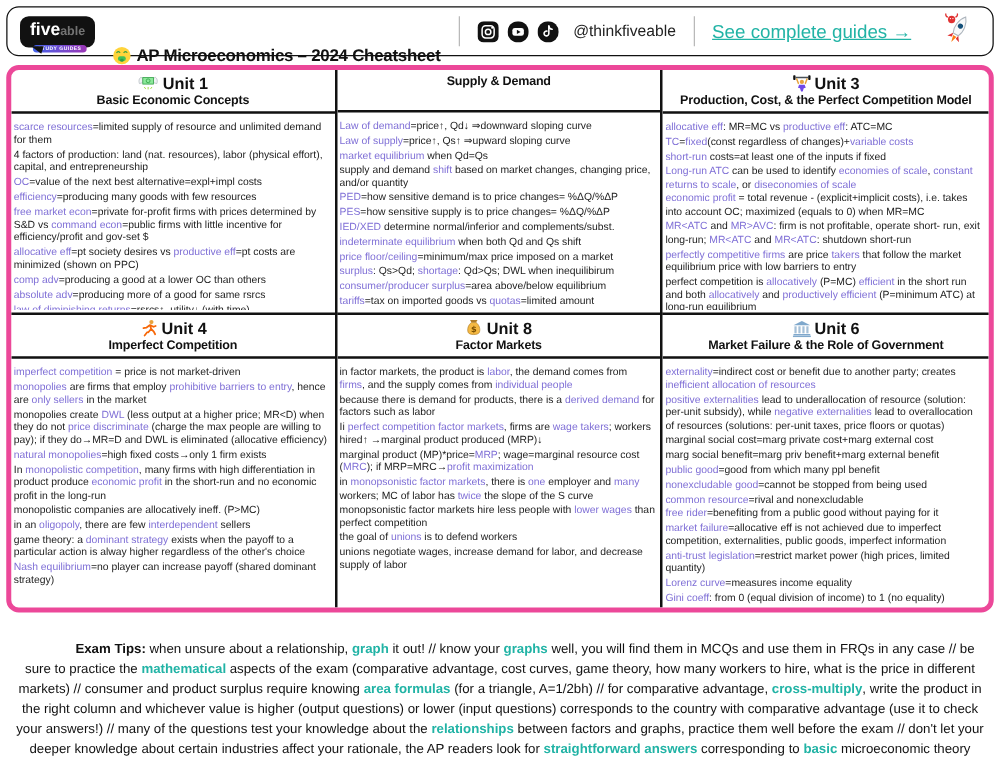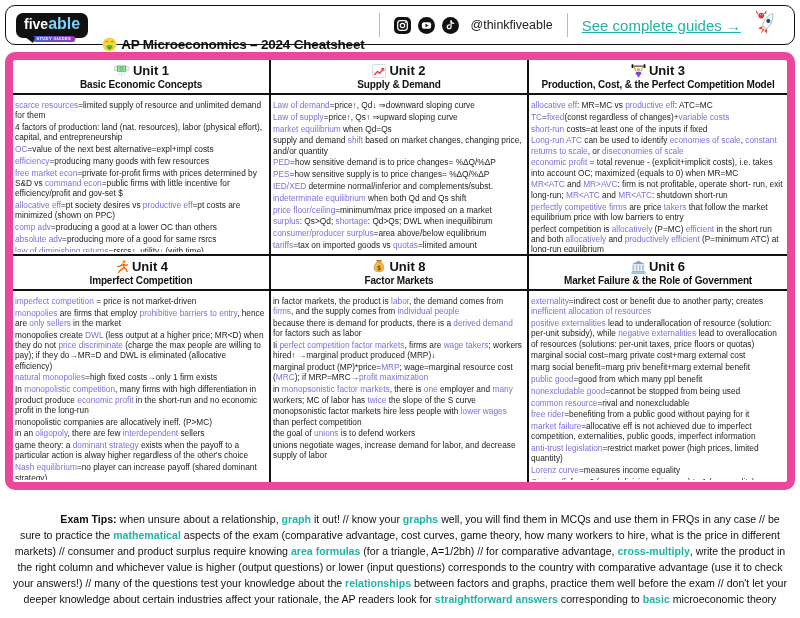--- a/index.html
+++ b/index.html
@@ -7,38 +7,38 @@
   html,body { width:800px; height:618px; }
   body { font-family:"Liberation Sans", sans-serif; background:#fff; color:#151515; position:relative; overflow:hidden; }
 
   
   .header { position:absolute; left:5px; top:5px; width:790px; height:40px;
     border:1.5px solid #111; border-radius:10px; display:flex; align-items:center; padding:0 10px; background:#fff; }
   .logo { position:relative; background:#111; border-radius:7px; padding:3px 8px 6px 8px; line-height:1; }
   .logo::after { content:""; position:absolute; left:9px; bottom:-5px; width:0; height:0;
     border-left:8px solid transparent; border-right:2px solid transparent; border-top:6px solid #111; }
   .logo .five { color:#fff; font-weight:bold; font-size:14px; }
-  .logo .able { color:#7dd3fc; font-weight:bold; font-size:16px; }
+  .logo .able { color:#737373; font-weight:bold; font-size:10px; }
   .logo-badge { position:absolute; left:50%; transform:translateX(-46%); bottom:-4px;
     background:linear-gradient(90deg,#4263eb,#9c36b5); color:#fff; font-size:4px; font-weight:bold;
     letter-spacing:.4px; padding:1px 4px; border-radius:4px; white-space:nowrap; }
   .title-wrap { display:flex; align-items:center; gap:4px; margin-left:14px;margin-top:38px; }
   .page-title { font-weight:bold; font-size:13.5px; color:#111; letter-spacing:-0.2px; }
   .vdiv { width:1px; height:24px; background:#b9b9b9; margin:0 14px; }
   .socials { display:flex; align-items:center; gap:7px; }
   .social-btn { display:inline-flex; width:17px; height:17px; }
   .handle { font-size:12.5px; color:#222; margin-left:12px; }
   .guides-link { font-size:15px; font-weight:normal; color:var(--teal); text-decoration:underline; cursor:pointer; white-space:nowrap; }
   .mascot { margin-left:auto; display:inline-flex; }
   .u-icon, .t-icon { display:inline-flex; align-items:center; }
 
   
   .units { position:absolute; left:5px; top:52px; width:790px; height:438px;
     display:grid; grid-template-columns:1fr 1fr 1fr; grid-template-rows:196px 1fr;
-    border:8px solid #ec4899; border-radius:10px; overflow:hidden; background:#fff; }
+    border:4px solid #ec4899; border-radius:10px; overflow:hidden; background:#fff; }
   .cell { overflow:hidden; display:flex; flex-direction:column; }
   .cell.bR { border-right:2px solid #111; }
   .cell.bB { border-bottom:2px solid #111; }
   .unit-head { text-align:center; padding:3px 2px 3px; border-bottom:2.5px solid #111; min-height:34px; }
   .unit-title-row { display:flex; align-items:center; justify-content:center; gap:3px; }
   .u-title { font-size:13px; font-weight:bold; color:#111; }
   .u-sub { font-size:10px; font-weight:bold; color:#111; letter-spacing:-0.15px; margin-top:1px; }
   ul.u-body { list-style:disc; margin:5px 4px 2px 0; padding-left:2px; flex:1; overflow:hidden; }
   ul.u-body li { font-size:8.3px; line-height:1.24; margin-bottom:1.5px; color:#1c1c1c; }
   .c-p { color:var(--purple); }
@@ -140,30 +140,20 @@
         <li><span class="c-p">free market econ</span><span>=private for-profit firms with prices determined by S&amp;D vs </span><span class="c-p">command econ</span><span>=public firms with little incentive for efficiency/profit and gov-set $</span></li>
         <li><span class="c-p">allocative eff</span><span>=pt society desires vs </span><span class="c-p">productive eff</span><span>=pt costs are minimized (shown on PPC)</span></li>
         <li><span class="c-p">comp adv</span><span>=producing a good at a lower OC than others</span></li>
         <li><span class="c-p">absolute adv</span><span>=producing more of a good for same rsrcs</span></li>
         <li><span class="c-p">law of diminishing returns</span><span>=rsrcs↑, utility↓ (with time)</span></li>
       </ul>
   </section>
 
   <section class="cell bR bB">
     <div class="unit-head">
-      <div class="unit-title-row">
-        <span class="u-icon">
-            <svg width="14" height="14" viewBox="0 0 16 16">
-              <rect x="0.5" y="0.5" width="15" height="15" rx="1.5" fill="#fff" stroke="#ced4da"></rect>
-              <path d="M2.5 12.5l3.8-4 2.6 2 4.4-5.5" fill="none" stroke="#f03e3e" stroke-width="1.7"></path>
-              <path d="M13.3 5l-2.8.2M13.3 5l.2 2.8" stroke="#f03e3e" stroke-width="1.4"></path>
-            </svg>
-          </span>
-        <span class="u-title">Unit 2</span>
-      </div>
       <div class="u-sub">Supply &amp; Demand</div>
     </div>
     <ul class="u-body">
         <li><span class="c-p">Law of demand</span><span>=price↑, Qd↓ ⇒downward sloping curve</span></li>
         <li><span class="c-p">Law of supply</span><span>=price↑, Qs↑ ⇒upward sloping curve</span></li>
         <li><span class="c-p">market equilibrium</span><span> when Qd=Qs</span></li>
         <li><span>supply and demand </span><span class="c-p">shift</span><span> based on market changes, changing price, and/or quantity</span></li>
         <li><span class="c-p">PED</span><span>=how sensitive demand is to price changes= %ΔQ/%ΔP</span></li>
         <li><span class="c-p">PES</span><span>=how sensitive supply is to price changes= %ΔQ/%ΔP</span></li>
         <li><span class="c-p">IED/XED</span><span> determine normal/inferior and complements/subst.</span></li>

